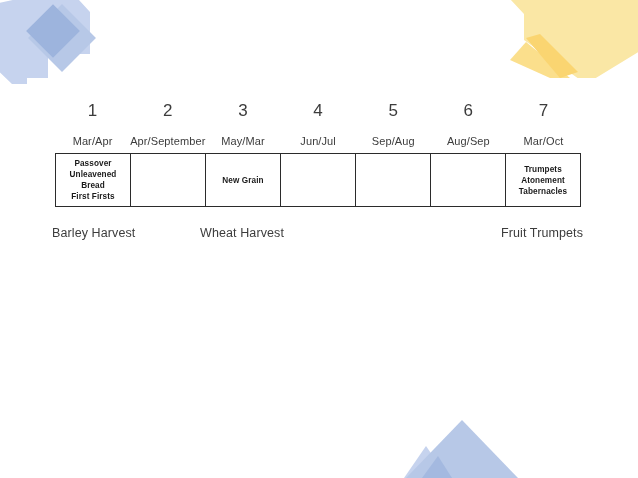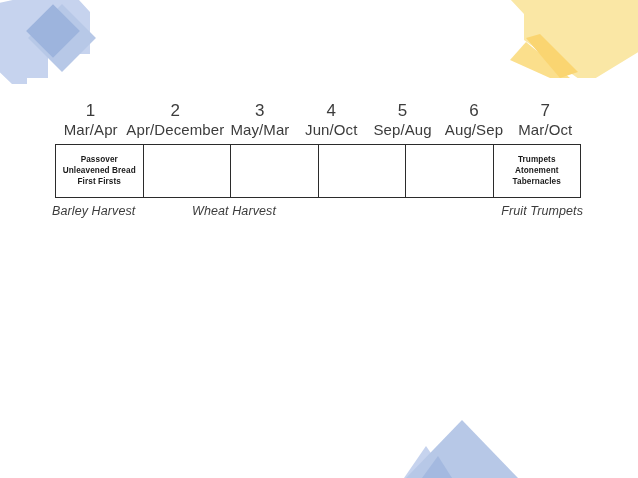--- a/index.html
+++ b/index.html
@@ -61,23 +61,23 @@
   }
   .month-number {
     display: block;
     font-size: 17px;
     color: #3c3c3c;
     font-weight: 400;
     letter-spacing: 0.2px;
   }
   .month-range {
     display: block;
-    font-size: 15px;
+    font-size: 11px;
     color: #3c3c3c;
-    margin-top: 2px;
+    margin-top: 16px;
     letter-spacing: 0.1px;
   }
 
   .grid-row {
     display: flex;
     width: 526px;
     margin-top: 6px;
     border: 1.6px solid #2b2b2b;
     box-sizing: border-box;
     height: 54px;
@@ -100,33 +100,32 @@
     color: #1a1a1a;
     line-height: 1.35;
     white-space: pre-line;
     letter-spacing: 0.1px;
   }
 
   .harvest-row {
     position: relative;
     width: 526px;
     height: 20px;
-    margin-top: 6px;
-    font-style: italic;
+    margin-top: 19px;
   }
   .harvest-label {
     position: absolute;
     top: 0;
     font-size: 12.5px;
     color: #3c3c3c;
     white-space: nowrap;
     letter-spacing: 0.1px;
   }
   #harvest-barley { left: -3px; }
-  #harvest-wheat  { left: 137px; }
+  #harvest-wheat  { left: 145px; }
   #harvest-fruit  { right: -2px; }
 </style>
 </head>
 <body>
 
 <div id="slide">
 
   <div class="deco" id="deco-top-left">
     <svg width="130" height="120" viewBox="0 0 130 120" xmlns="http://www.w3.org/2000/svg">
       <polygon points="-5,20 78,2 100,26 100,68 58,68 58,98 22,98 -5,72" fill="#c6d3ee"></polygon>
@@ -155,29 +154,29 @@
 
     <div id="calendar">
 
       <div class="header-row">
         <div class="header-cell">
           <span class="month-number">1</span>
           <span class="month-range">Mar/Apr</span>
         </div>
         <div class="header-cell">
           <span class="month-number">2</span>
-          <span class="month-range">Apr/December</span>
+          <span class="month-range">Apr/September</span>
         </div>
         <div class="header-cell">
           <span class="month-number">3</span>
           <span class="month-range">May/Mar</span>
         </div>
         <div class="header-cell">
           <span class="month-number">4</span>
-          <span class="month-range">Jun/Oct</span>
+          <span class="month-range">Jun/Jul</span>
         </div>
         <div class="header-cell">
           <span class="month-number">5</span>
           <span class="month-range">Sep/Aug</span>
         </div>
         <div class="header-cell">
           <span class="month-number">6</span>
           <span class="month-range">Aug/Sep</span>
         </div>
         <div class="header-cell">
@@ -187,20 +186,23 @@
       </div>
 
       <div class="grid-row">
         <div class="grid-cell">
           <span class="cell-text">Passover
 Unleavened Bread
 First Firsts</span>
         </div>
         <div class="grid-cell">
           <span class="cell-text"></span>
+        </div>
+        <div class="grid-cell">
+          <span class="cell-text">New Grain</span>
         </div>
         <div class="grid-cell">
           <span class="cell-text"></span>
         </div>
         <div class="grid-cell">
           <span class="cell-text"></span>
         </div>
         <div class="grid-cell">
           <span class="cell-text"></span>
         </div>

